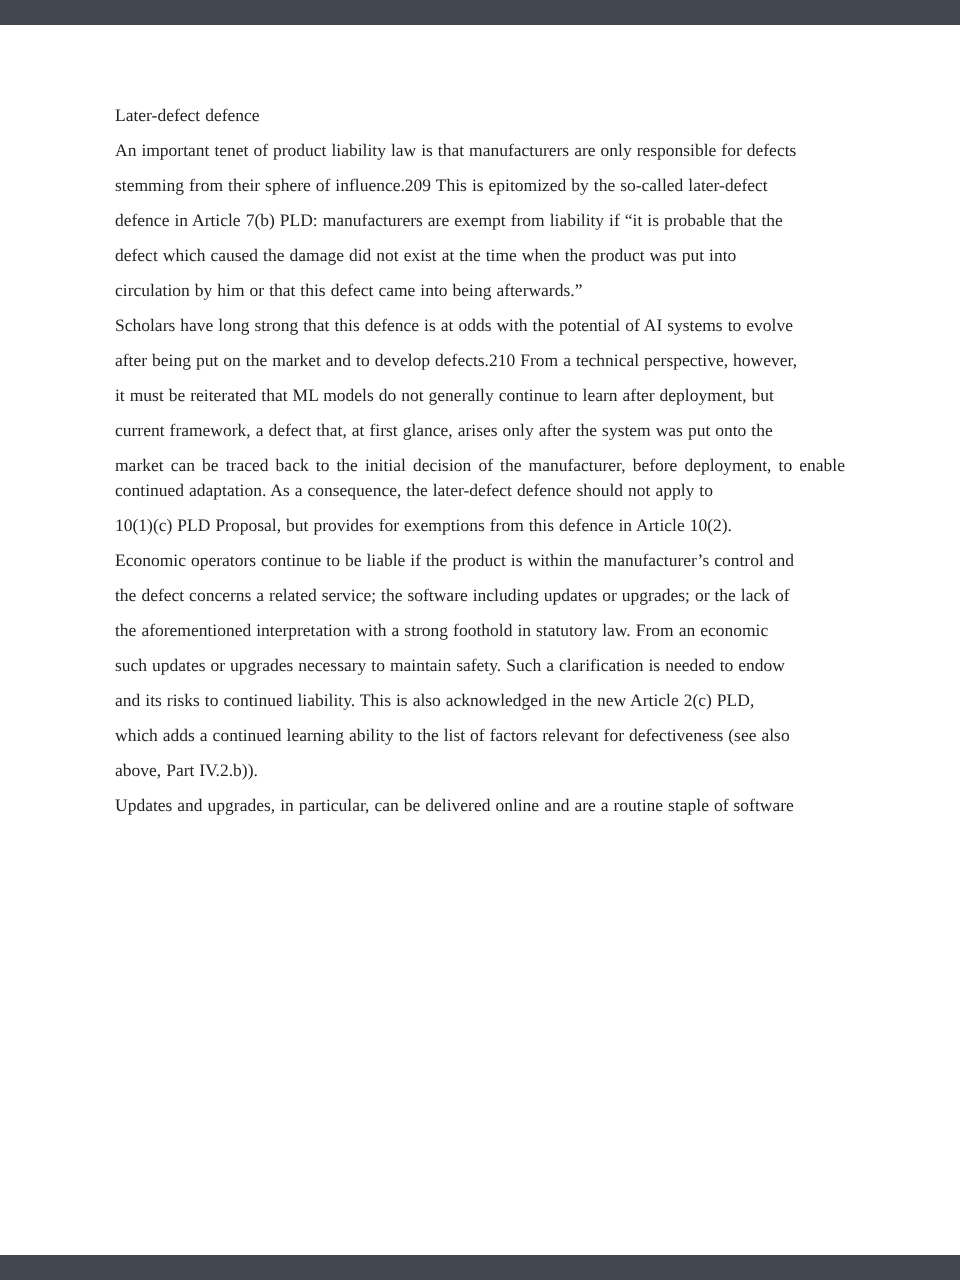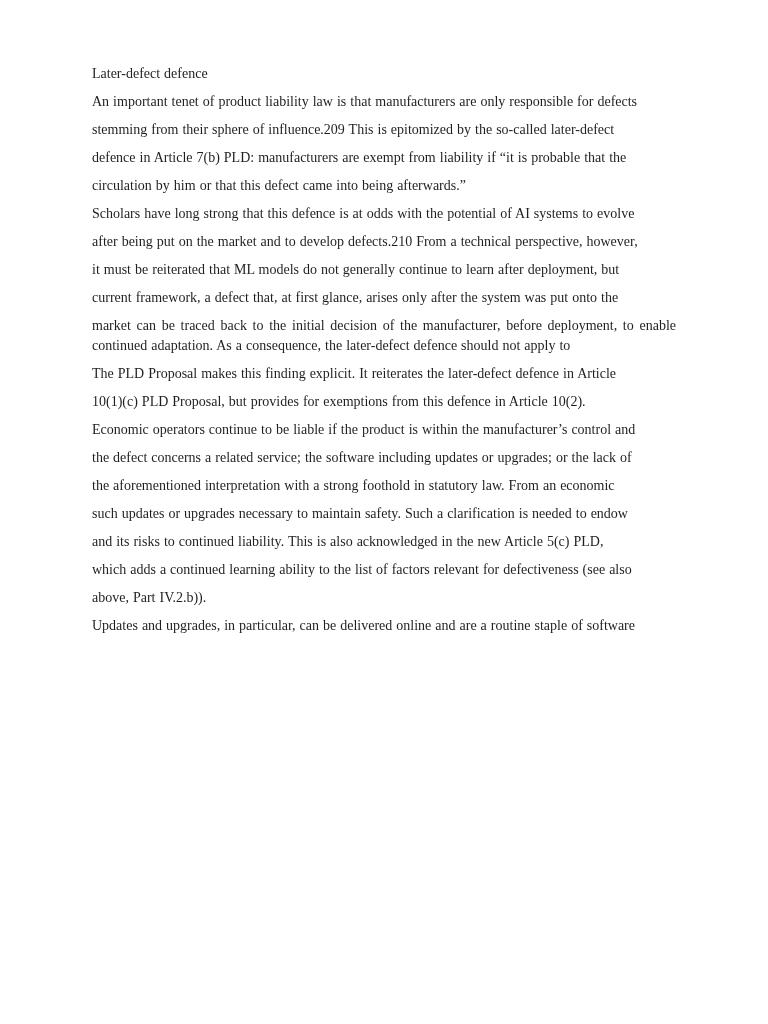--- a/index.html
+++ b/index.html
@@ -7,21 +7,21 @@
   body {
     background: #424750;
     font-family: "Liberation Serif", serif;
     -webkit-font-smoothing: antialiased;
   }
   .viewer {
     width: 768px;
     height: 1024px;
     margin: 0 auto;
     display: flex;
-    flex-direction: row;
+    flex-direction: column;
     overflow: hidden;
     background: #424750;
   }
   .gap-bar {
     height: 20px;
     flex: none;
     background: #424750;
   }
   .page {
     flex: 1;
@@ -45,32 +45,32 @@
 <body>
 
 <div class="viewer">
   <div class="gap-bar"></div>
   <div class="page">
     <p class="heading">Later-defect defence</p>
     <div>
         <p>An important tenet of product liability law is that manufacturers are only responsible for defects</p>
         <p>stemming from their sphere of influence.209 This is epitomized by the so-called later-defect</p>
         <p>defence in Article 7(b) PLD: manufacturers are exempt from liability if “it is probable that the</p>
+        <p>defect which caused the damage did not exist at the time when the product was put into</p>
         <p>circulation by him or that this defect came into being afterwards.”</p>
         <p>Scholars have long strong that this defence is at odds with the potential of AI systems to evolve</p>
         <p>after being put on the market and to develop defects.210 From a technical perspective, however,</p>
         <p>it must be reiterated that ML models do not generally continue to learn after deployment, but</p>
         <p>current framework, a defect that, at first glance, arises only after the system was put onto the</p>
         <p>market can be traced back to the initial decision of the manufacturer, before deployment, to enable continued adaptation. As a consequence, the later-defect defence should not apply to</p>
-        <p>The PLD Proposal makes this finding explicit. It reiterates the later-defect defence in Article</p>
         <p>10(1)(c) PLD Proposal, but provides for exemptions from this defence in Article 10(2).</p>
         <p>Economic operators continue to be liable if the product is within the manufacturer’s control and</p>
         <p>the defect concerns a related service; the software including updates or upgrades; or the lack of</p>
         <p>the aforementioned interpretation with a strong foothold in statutory law. From an economic</p>
         <p>such updates or upgrades necessary to maintain safety. Such a clarification is needed to endow</p>
-        <p>and its risks to continued liability. This is also acknowledged in the new Article 5(c) PLD,</p>
+        <p>and its risks to continued liability. This is also acknowledged in the new Article 2(c) PLD,</p>
         <p>which adds a continued learning ability to the list of factors relevant for defectiveness (see also</p>
         <p>above, Part IV.2.b)).</p>
         <p>Updates and upgrades, in particular, can be delivered online and are a routine staple of software</p>
       </div>
   </div>
   <div class="gap-bar"></div>
 </div>
 
 </body></html>

